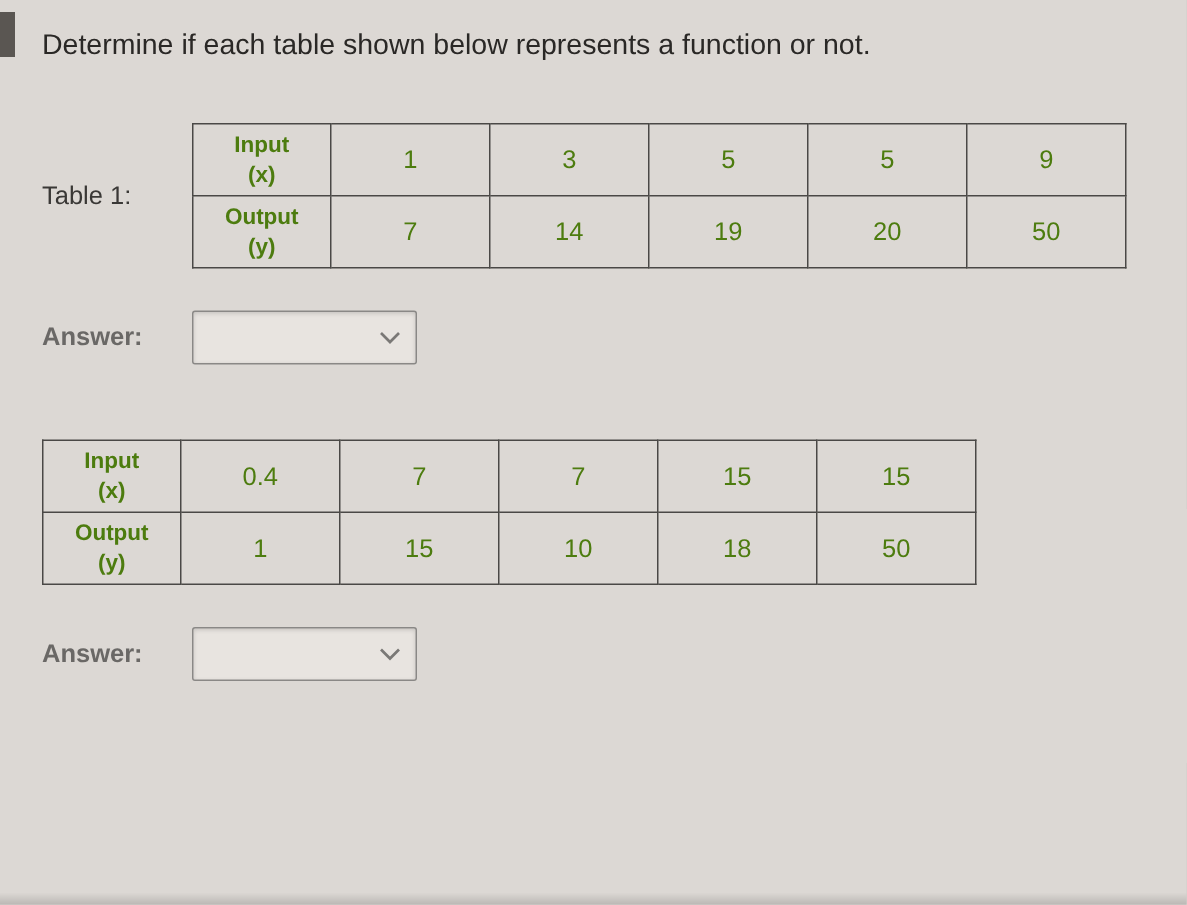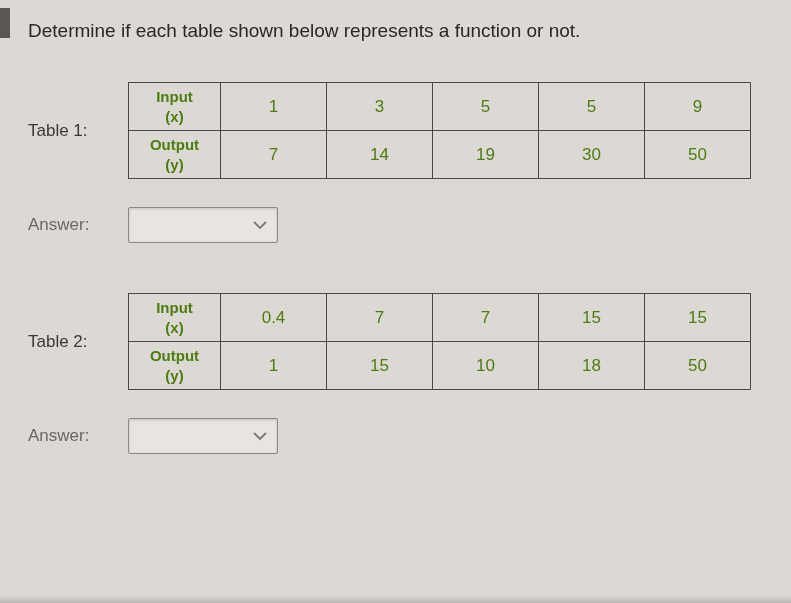--- a/index.html
+++ b/index.html
@@ -54,21 +54,21 @@
       display: flex;
       align-items: center;
       margin-left: 28px;
       margin-bottom: 50px;
     }
     .answer-label {
       font-size: 17px;
       color: #6a6866;
       width: 100px;
       flex-shrink: 0;
-      font-weight: 400;
+      font-weight: 700;
     }
     table.data-table {
       border-collapse: collapse;
       background: #dcd8d4;
     }
     table.data-table td {
       border: 1.5px solid #4a4846;
       text-align: center;
       font-size: 17px;
       color: #4d7c0f;
@@ -134,40 +134,39 @@
         <td class="value-cell">9</td>
       </tr>
       <tr>
         <td class="header-cell">
               <span style="white-space:pre-line;display:block;">Output
 (y)</span>
             </td>
         <td class="value-cell">7</td>
         <td class="value-cell">14</td>
         <td class="value-cell">19</td>
-        <td class="value-cell">30</td>
+        <td class="value-cell">20</td>
         <td class="value-cell">50</td>
       </tr>
     </tbody>
       </table>
   </div>
 
   <div class="answer-section">
     <div class="answer-label">Answer:</div>
     <div class="answer-select">
       <span class="chevron">
         <svg width="14" height="9" viewBox="0 0 14 9">
             <path d="M1 1 L7 7 L13 1" stroke="#7a7876" stroke-width="1.8" fill="none"></path>
           </svg>
       </span>
     </div>
   </div>
 
   <div class="section">
-    <div class="table-label">Table 2:</div>
     <table class="data-table">
       <tbody>
           <tr>
         <td class="header-cell">
               <span style="white-space:pre-line;display:block;">Input
 (x)</span>
             </td>
         <td class="value-cell">0.4</td>
         <td class="value-cell">7</td>
         <td class="value-cell">7</td>

